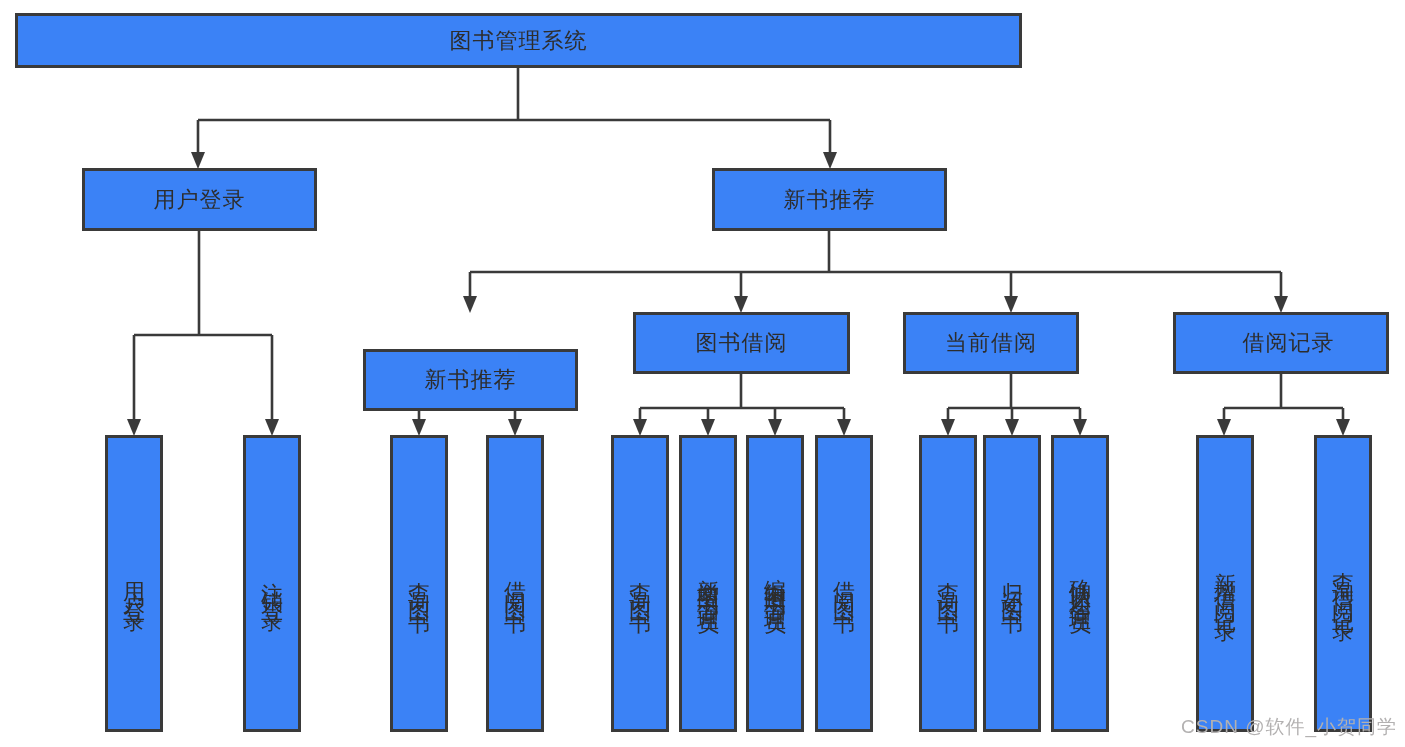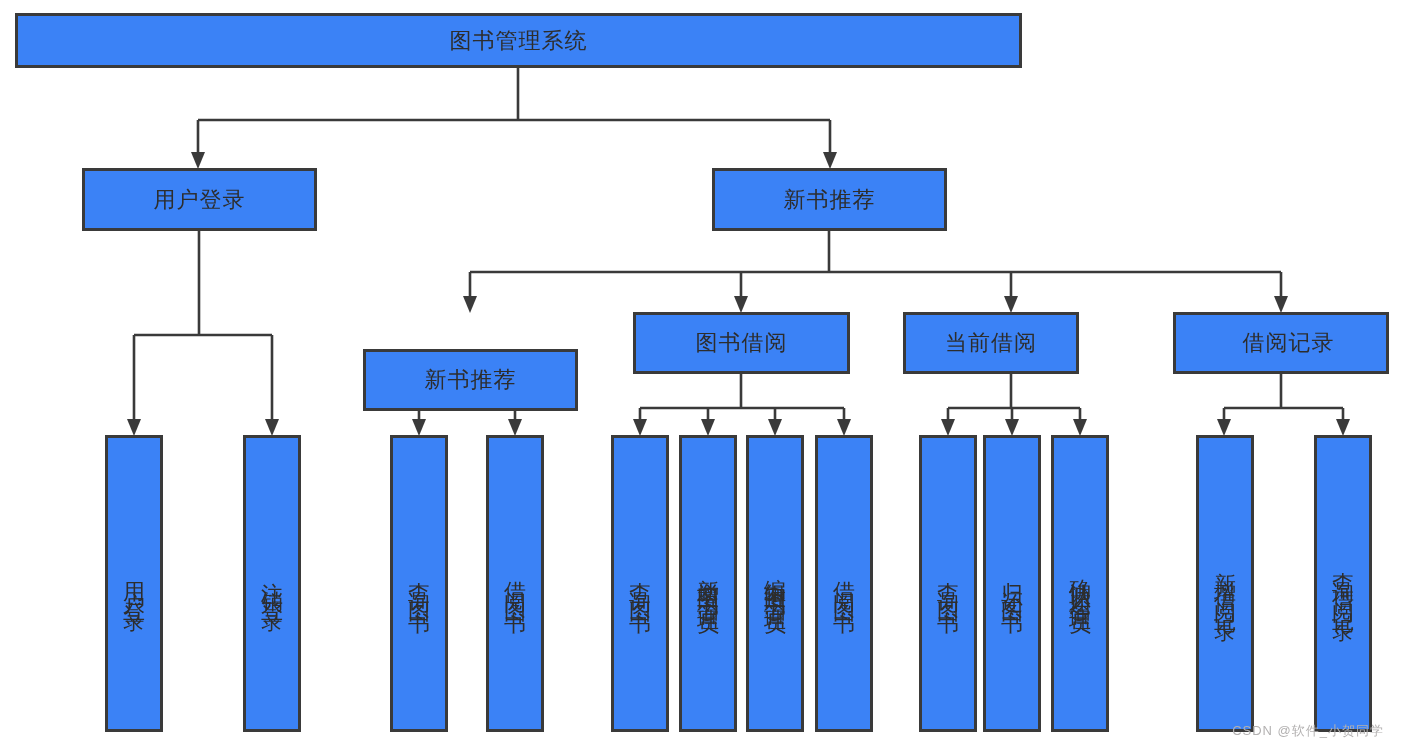--- a/index.html
+++ b/index.html
@@ -43,23 +43,23 @@
     text-orientation: mixed;
     letter-spacing: 10px;
     line-height: 1;
     white-space: nowrap;
   }
   .v-box span.long {
     letter-spacing: 5px;
   }
   .watermark {
     position: absolute;
-    right: 21px;
+    right: 8px;
     bottom: 7px;
-    font-size: 13px;
+    font-size: 19px;
     color: #b3b1b1;
     letter-spacing: 1px;
     white-space: nowrap;
   }
 </style>
 </head>
 <body>
 
 <div class="canvas">
 

